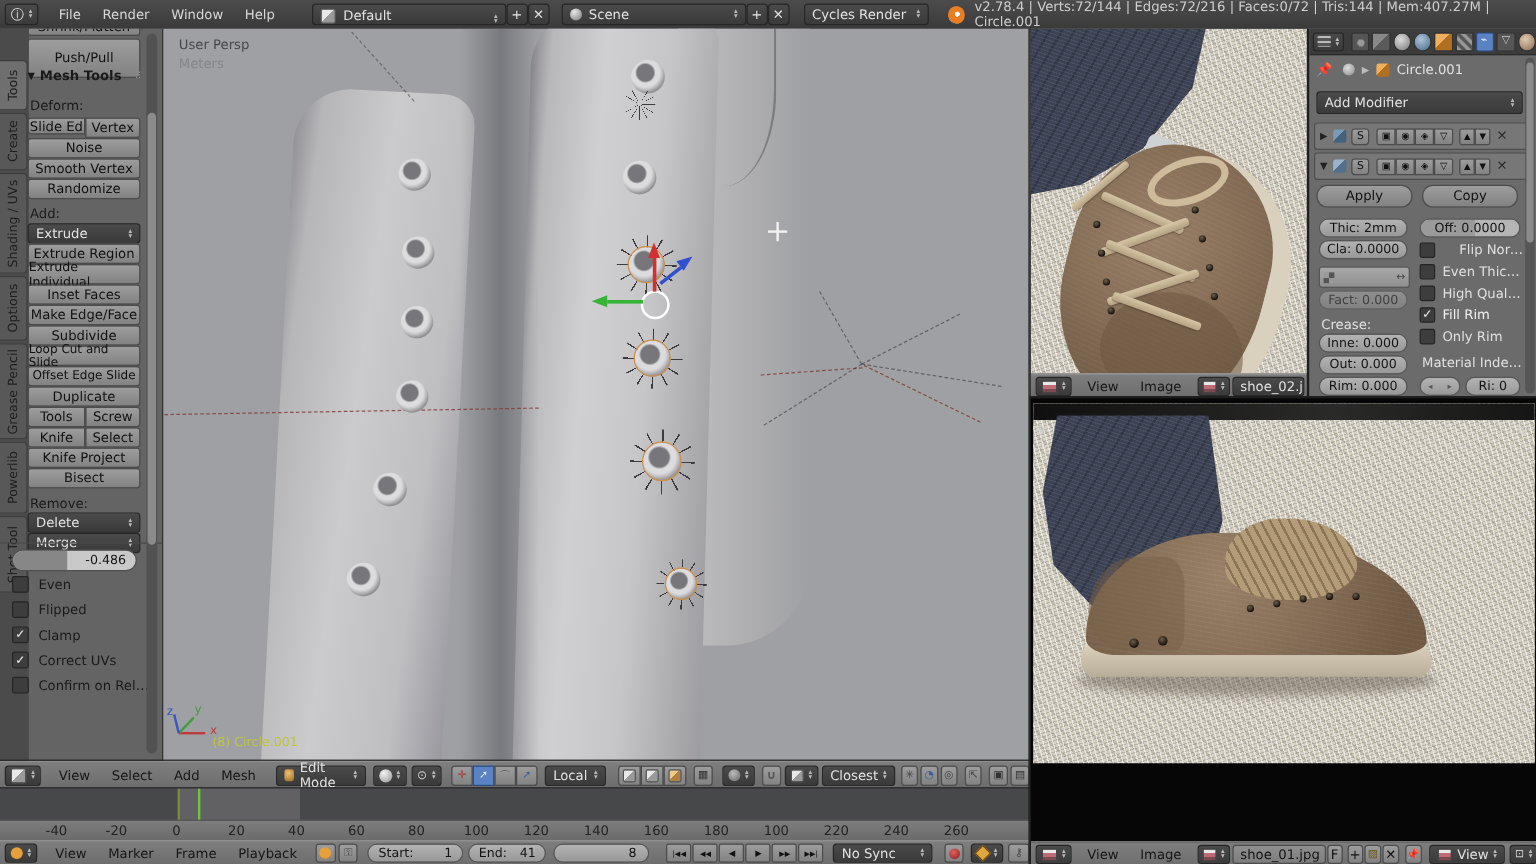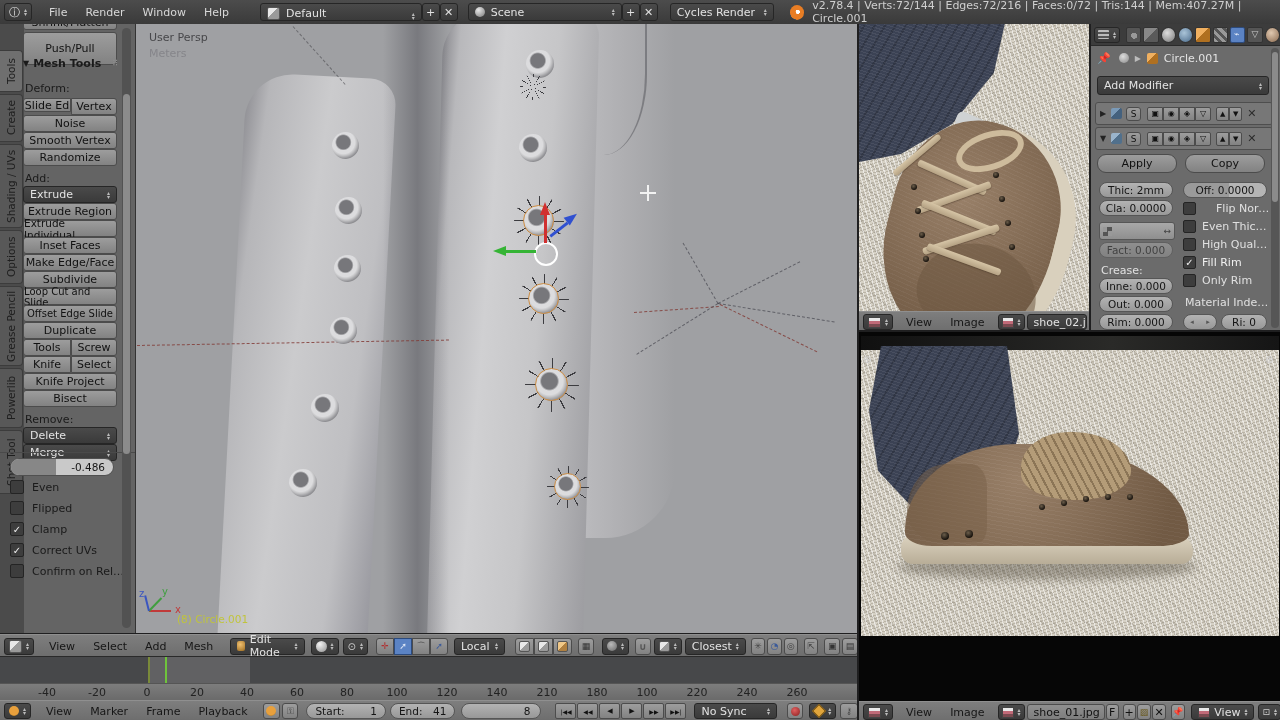--- a/index.html
+++ b/index.html
@@ -397,21 +397,21 @@
     <span class="abs" style="left:47px;transform:translateX(-50%);top:2px;">-40</span>
     <span class="abs" style="left:97px;transform:translateX(-50%);top:2px;">-20</span>
     <span class="abs" style="left:147px;transform:translateX(-50%);top:2px;">0</span>
     <span class="abs" style="left:197px;transform:translateX(-50%);top:2px;">20</span>
     <span class="abs" style="left:247px;transform:translateX(-50%);top:2px;">40</span>
     <span class="abs" style="left:297px;transform:translateX(-50%);top:2px;">60</span>
     <span class="abs" style="left:347px;transform:translateX(-50%);top:2px;">80</span>
     <span class="abs" style="left:397px;transform:translateX(-50%);top:2px;">100</span>
     <span class="abs" style="left:447px;transform:translateX(-50%);top:2px;">120</span>
     <span class="abs" style="left:497px;transform:translateX(-50%);top:2px;">140</span>
-    <span class="abs" style="left:547px;transform:translateX(-50%);top:2px;">210</span>
+    <span class="abs" style="left:547px;transform:translateX(-50%);top:2px;">160</span>
     <span class="abs" style="left:597px;transform:translateX(-50%);top:2px;">180</span>
     <span class="abs" style="left:647px;transform:translateX(-50%);top:2px;">100</span>
     <span class="abs" style="left:697px;transform:translateX(-50%);top:2px;">220</span>
     <span class="abs" style="left:747px;transform:translateX(-50%);top:2px;">240</span>
     <span class="abs" style="left:797px;transform:translateX(-50%);top:2px;">260</span>
   </div>
   <div class="abs hdr row" style="left:0;top:700px;width:858px;height:20px;">
     <div class="ddark row" style="height:16px;margin-left:4px;padding:0 4px;">
       <span style="width:10px;height:10px;border-radius:50%;background:radial-gradient(circle at 50% 40%,#e8a03c 0 60%,#7a5a20);"></span>
       <span class="stp">

